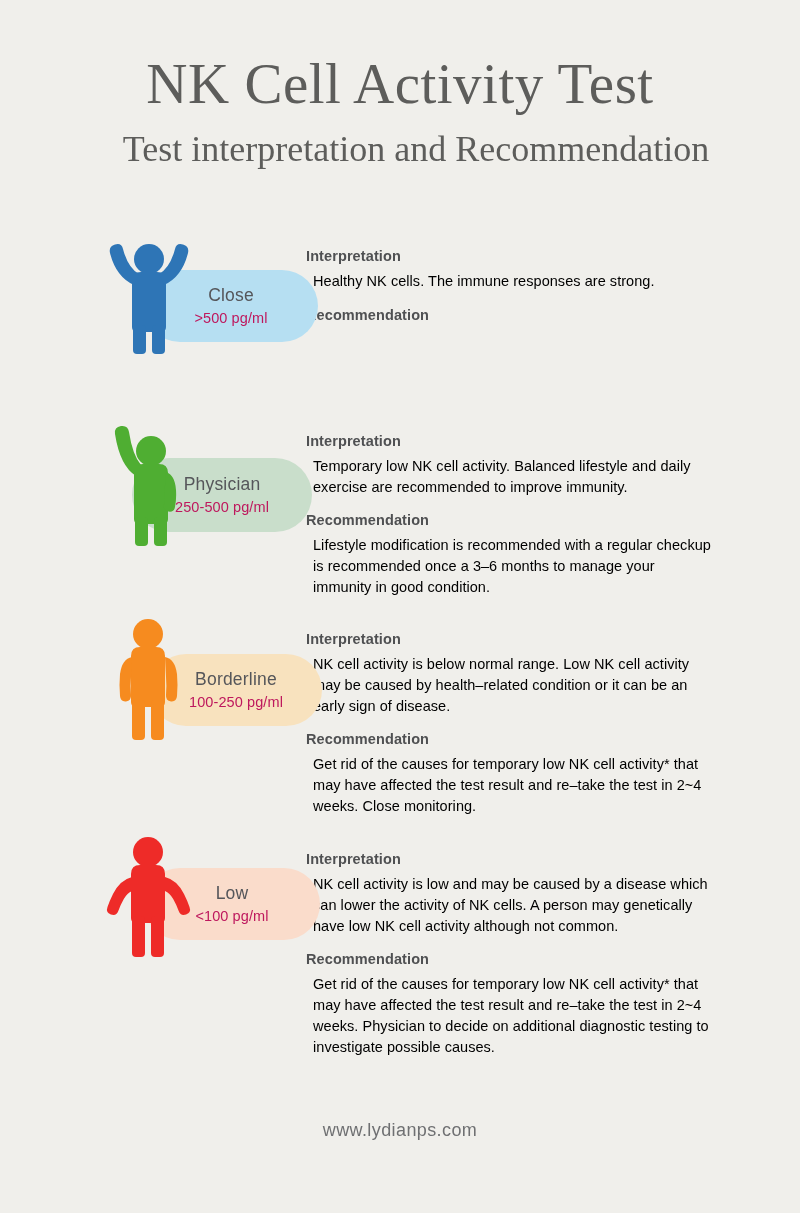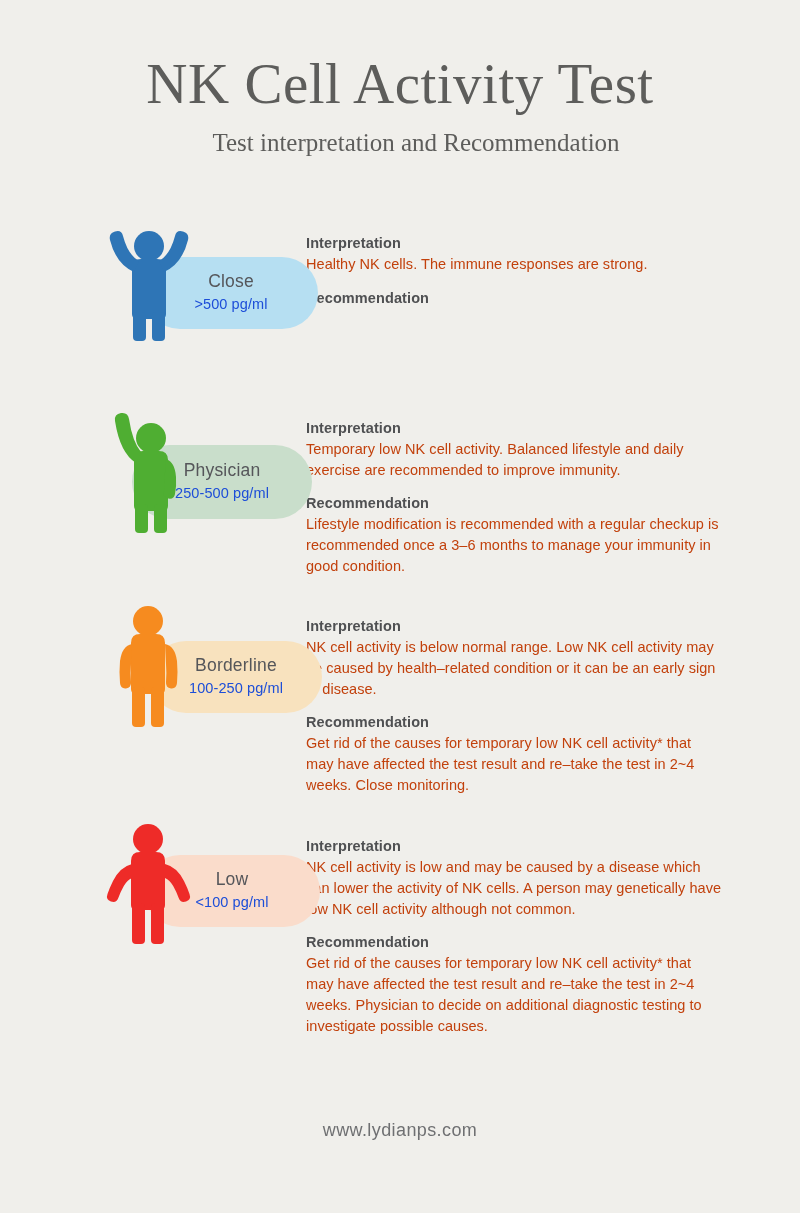--- a/index.html
+++ b/index.html
@@ -30,21 +30,21 @@
     font-family: "Liberation Serif", serif;
     font-size: 57px;
     font-weight: 400;
     color: #5d5d5b;
     letter-spacing: 0.5px;
     line-height: 1.05;
     margin: 0;
   }
   .subtitle {
     font-family: "Liberation Serif", serif;
-    font-size: 25px;
+    font-size: 36px;
     font-weight: 400;
     color: #5d5d5b;
     margin: 14px 0 0 0;
     line-height: 1.2;
     padding-left: 32px;
   }
 
   
   .sections {
     position: relative;
@@ -85,21 +85,21 @@
     text-align: center;
   }
   .badge-label {
     font-size: 17.5px;
     color: #55565a;
     line-height: 1.25;
     letter-spacing: 0.2px;
   }
   .badge-range {
     font-size: 14.5px;
-    color: #1d4ed8;
+    color: #be185d;
     line-height: 1.3;
     margin-top: 2px;
     letter-spacing: 0.1px;
   }
 
   
   .badge-1 { left: 56px;  top: 41px;  width: 174px; height: 72px; }
   .badge-2 { left: 44px;  top: 44px;  width: 180px; height: 74px; }
   .badge-3 { left: 62px;  top: 42px;  width: 172px; height: 72px; }
   .badge-4 { left: 56px;  top: 36px;  width: 176px; height: 72px; }
@@ -113,23 +113,23 @@
   .block-2 + .block-2 { margin-top: 14px; }
   .block-title {
     font-size: 14.5px;
     font-weight: bold;
     color: #4f5052;
     margin: 0 0 3px 0;
     letter-spacing: 0.1px;
   }
   .block-body {
     font-size: 14.5px;
-    color: #c2410c;
+    color: #000000;
     line-height: 1.45;
-    margin: 0;
+    margin: 7px;
     letter-spacing: 0.05px;
   }
 
   
   .footer {
     position: absolute;
     left: 0;
     right: 0;
     bottom: 72px;
     text-align: center;

